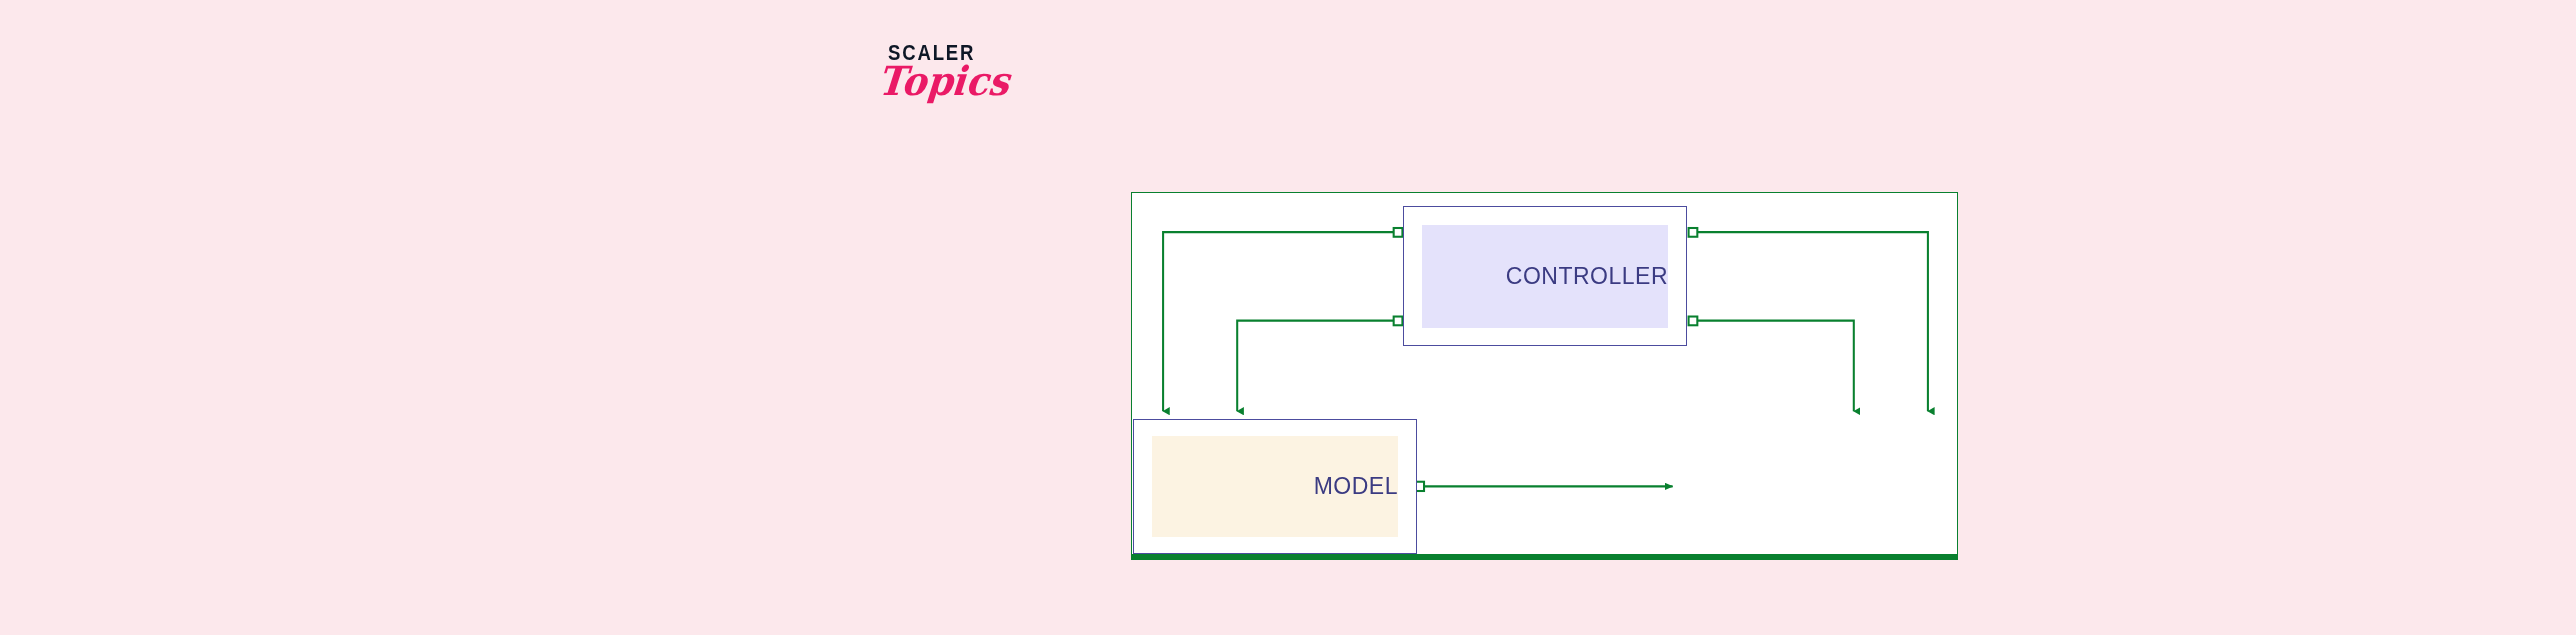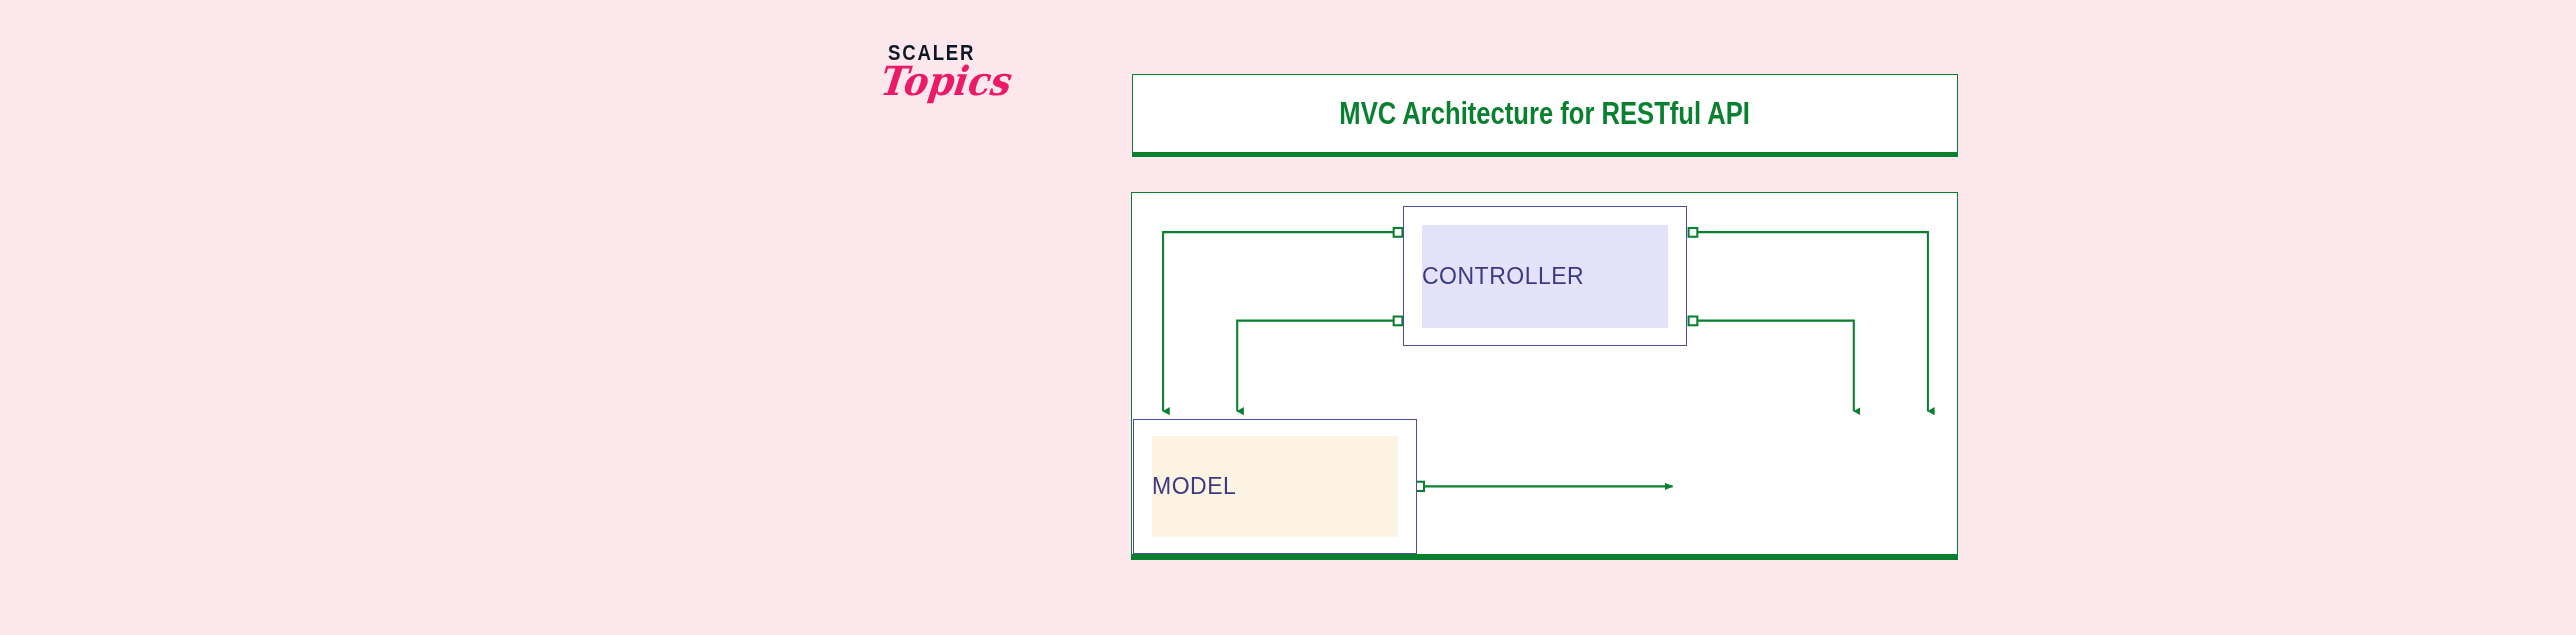--- a/index.html
+++ b/index.html
@@ -117,21 +117,21 @@
     box-sizing: border-box;
     background: #ffffff;
     border: 1px solid #4c4c9e;
     display: flex;
     align-items: center;
     justify-content: center;
   }
   .node-fill {
     display: flex;
     align-items: center;
-    justify-content: flex-start;
+    justify-content: flex-end;
   }
   .node-label {
     font-family: "Liberation Sans", sans-serif;
     font-size: 23px;
     color: #3b3b82;
     letter-spacing: 0.5px;
     white-space: nowrap;
   }
 
   #node-controller {
@@ -173,23 +173,20 @@
 </head>
 <body>
 
 <div id="stage">
 
   <div id="logo">
     <div id="logo-scaler">SCALER</div>
     <div id="logo-topics">Topics</div>
   </div>
 
-  <div id="title-box">
-    <div id="title-text">MVC Architecture for RESTful API</div>
-  </div>
 
   <div id="diagram-frame">
     <div id="diagram-inner">
 
       <svg id="wires" viewBox="0 0 1606 715">
         <defs>
           <marker id="arrow-down" markerWidth="16" markerHeight="14" refX="8" refY="13" orient="auto" markerUnits="userSpaceOnUse">
             <polygon points="0,0 16,0 8,14" fill="#09802f"></polygon>
           </marker>
           <marker id="arrow-right" markerWidth="16" markerHeight="14" refX="15" refY="7" orient="auto" markerUnits="userSpaceOnUse">

